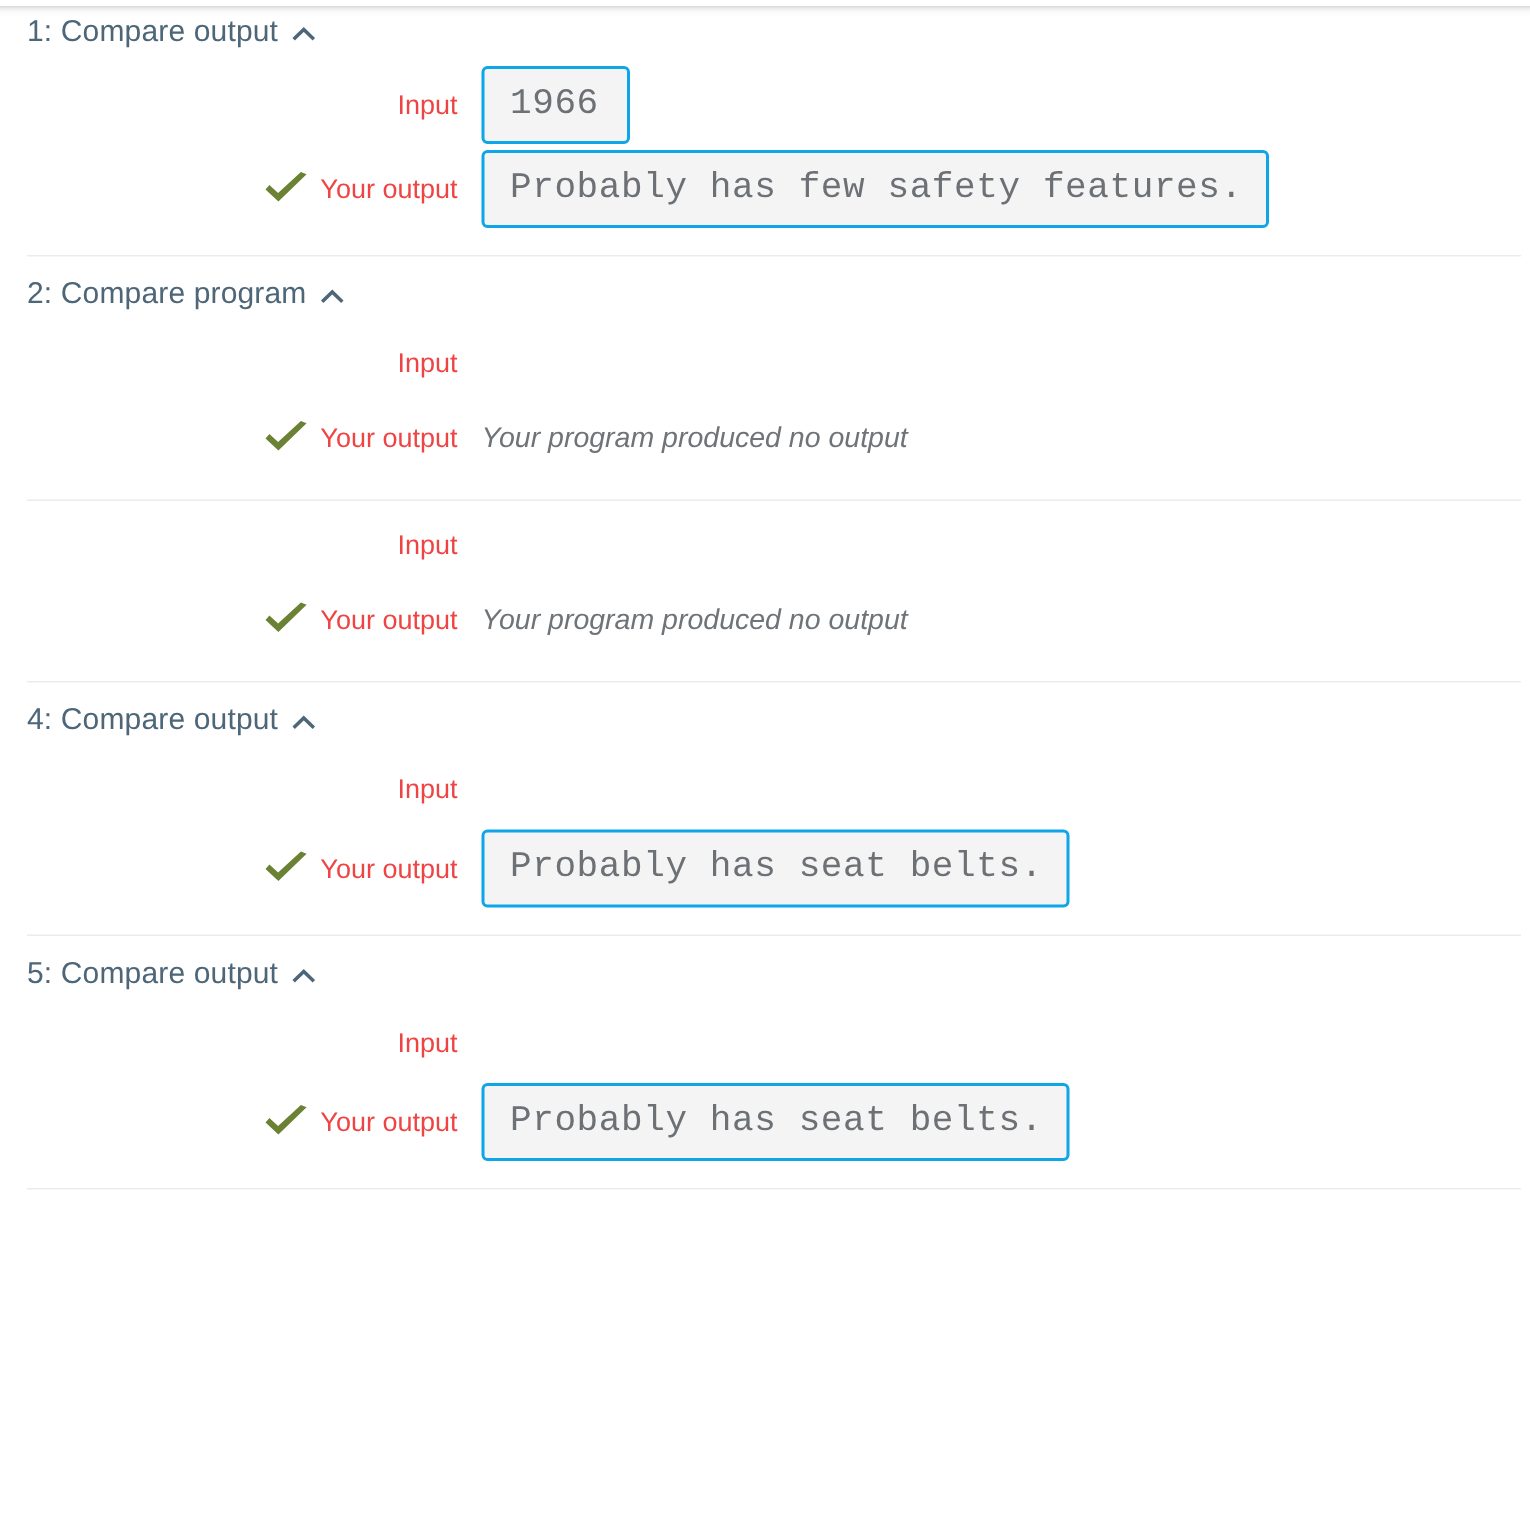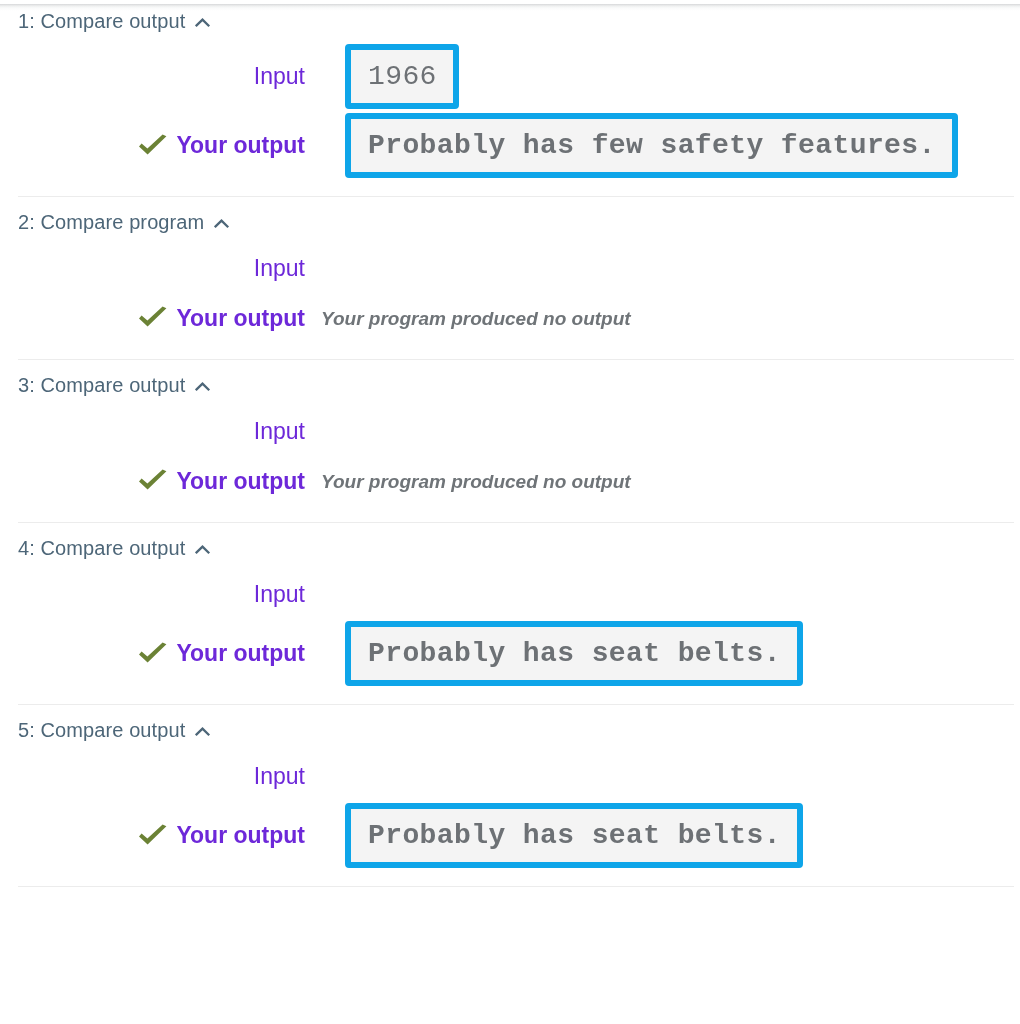--- a/index.html
+++ b/index.html
@@ -78,22 +78,22 @@
   .label-col {
     width: 305px;
     flex: 0 0 305px;
     display: flex;
     justify-content: flex-end;
     align-items: center;
     padding-right: 0;
     box-sizing: border-box;
   }
   .label-text {
-    font-size: 23px;
-    color: #6d28d9;
+    font-size: 18px;
+    color: #ef4444;
     line-height: 1;
     white-space: nowrap;
   }
 
   .check-icon {
     display: inline-block;
     width: 34px;
     height: 26px;
     margin-right: 6px;
     flex: 0 0 34px;
@@ -101,50 +101,49 @@
   .check-icon svg { display: block; }
 
   .value-col {
     padding-left: 16px;
     display: flex;
     align-items: center;
   }
 
   .code-box {
     background: #f4f4f4;
-    border: 6px solid #0ea5e9;
+    border: 2px solid #0ea5e9;
     border-radius: 4px;
     font-family: "Liberation Mono", "DejaVu Sans Mono", monospace;
-    font-size: 28px;
+    font-size: 24px;
     color: #6d7175;
     line-height: 1.25;
     padding: 9px 16px 9px 17px;
     white-space: pre;
     letter-spacing: 0.4px;
     box-sizing: border-box;
-    margin-left: 24px;
   }
   .code-box.input-box {
     min-width: 99px;
     text-align: left;
   }
 
   .empty-note {
     font-family: "Liberation Sans", sans-serif;
     font-style: italic;
     font-size: 19px;
     color: #6f7478;
     line-height: 1;
     white-space: nowrap;
     text-align: right;
   }
 
   
   .case .row.input-row { margin-top: 6px; }
-  .case .row.output-row { margin-top: 4px; font-weight: bold; }
+  .case .row.output-row { margin-top: 4px; }
   .case .case-header { margin-top: 8px; }
   .case.first .case-header { margin-top: 4px; }
   .case .spacer-bottom { height: 18px; }
 </style>
 </head>
 <body>
 
 <div id="page">
   <div class="top-shadow"></div>
 
@@ -207,28 +206,20 @@
       </div>
       <div class="value-col">
         <div class="empty-note">Your program produced no output</div>
       </div>
     </div>
     <div class="spacer-bottom"></div>
   </div>
   <div class="case-divider"></div>
 
   <div class="case">
-    <div class="case-header">
-      <span class="case-title">3: Compare output</span>
-      <span class="chevron-up">
-        <svg viewBox="0 0 17 17" width="17" height="17" aria-hidden="true">
-          <path d="M2.6 11.4 L8.5 5.6 L14.4 11.4" fill="none" stroke="#4d6678" stroke-width="2.3" stroke-linecap="square"></path>
-        </svg>
-      </span>
-    </div>
     <div class="row input-row">
       <div class="label-col">
         <span class="label-text">Input</span>
       </div>
     </div>
     <div class="row output-row">
       <div class="label-col">
         <span class="check-icon">
           <svg viewBox="0 0 34 26" width="34" height="26" aria-hidden="true">
             <path d="M3 13.4 L11.6 21.4 L30.4 3.2 L26.6 1.6 L11.4 15.6 L5.6 10.4 Z" fill="#6b8235"></path>

